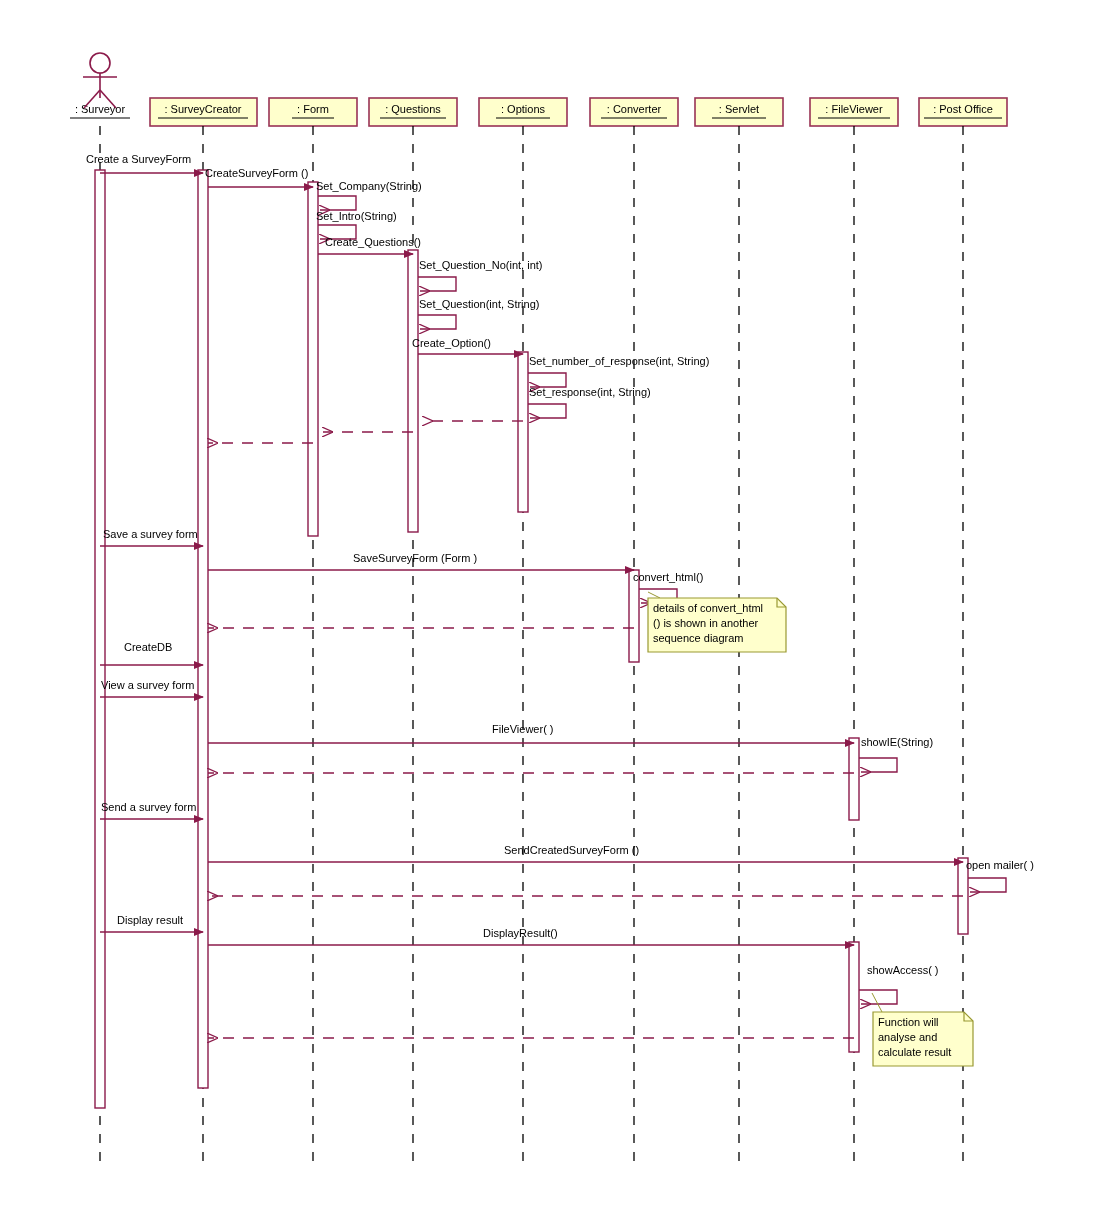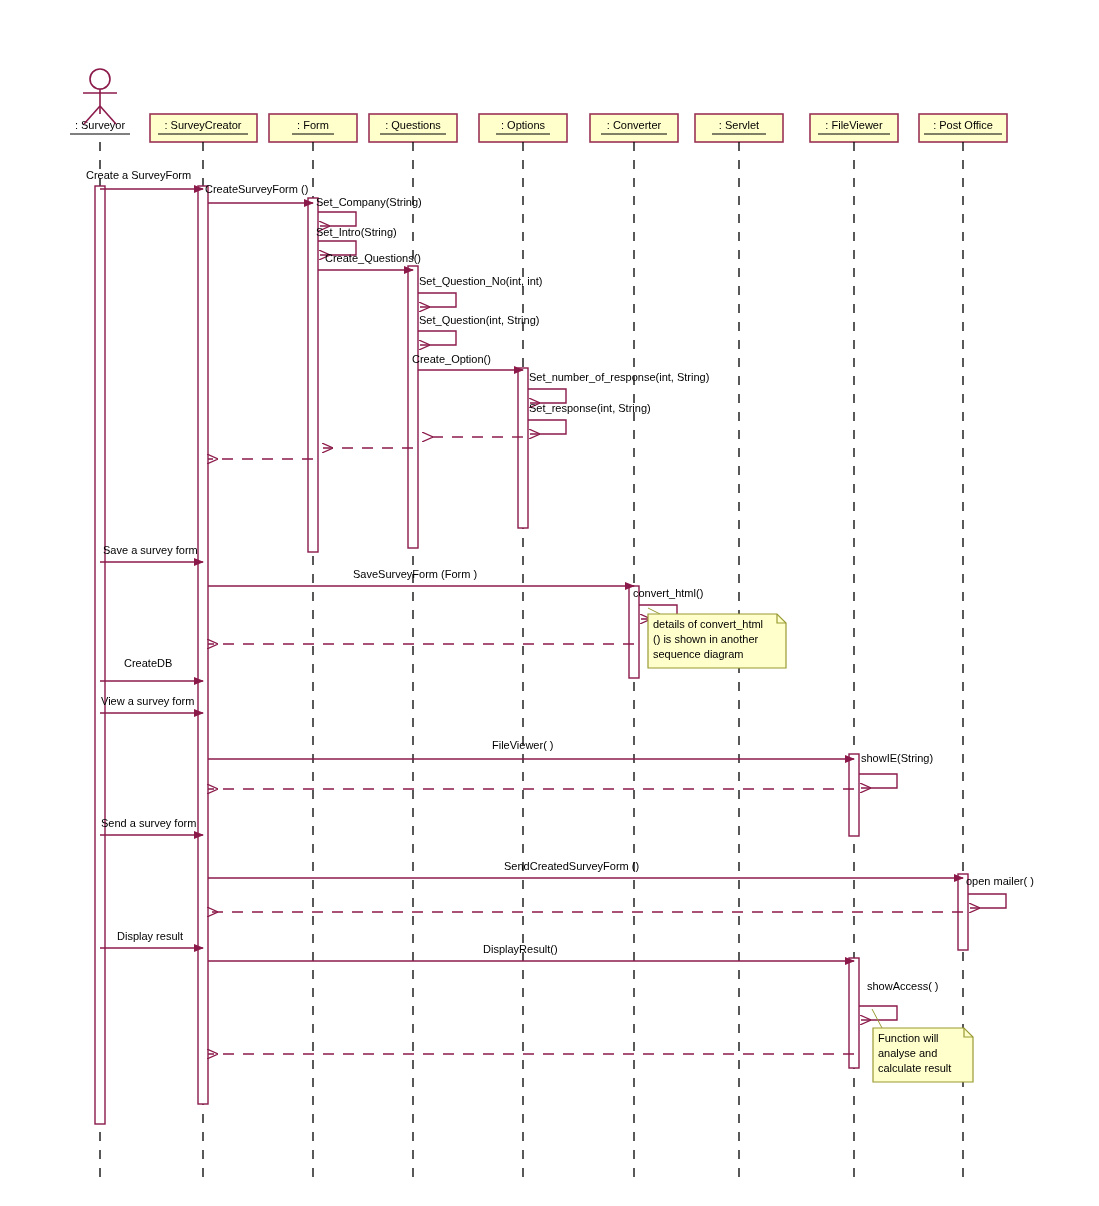--- a/index.html
+++ b/index.html
@@ -10,21 +10,21 @@
   }
   body {
     width: 1099px;
     height: 1206px;
     position: relative;
     font-family: "Liberation Sans", sans-serif;
     overflow: hidden;
   }
   #canvas {
     position: absolute;
-    left: 0; top: 16px;
+    left: 0; top: 0;
     width: 1099px;
     height: 1172px;
   }
   svg { display: block; }
   .lifeline-label {
     font-family: "Liberation Sans", sans-serif;
     font-size: 11px;
     fill: #000000;
     text-anchor: middle;
     dominant-baseline: middle;

